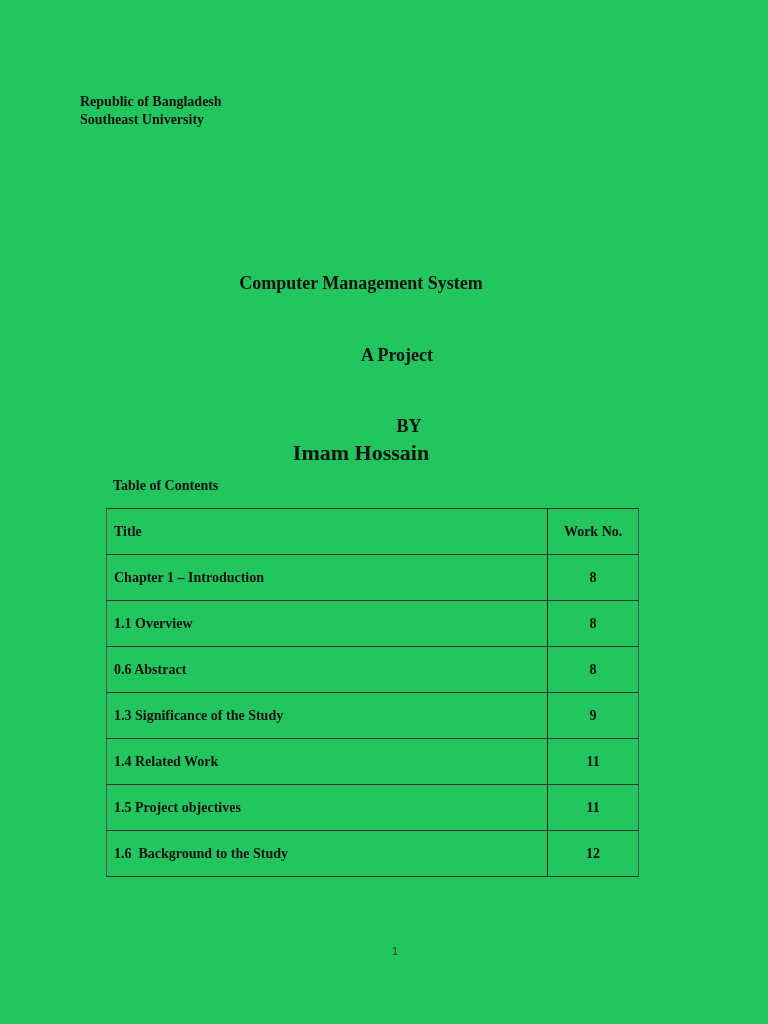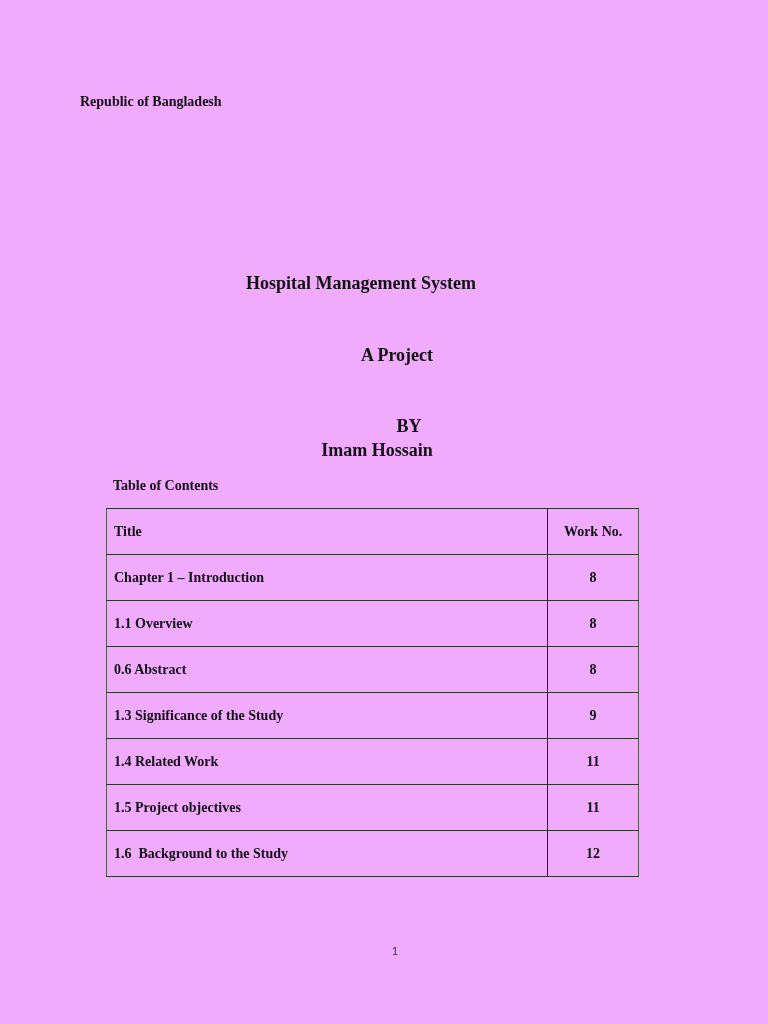--- a/index.html
+++ b/index.html
@@ -12,21 +12,21 @@
     height: 1024px;
     position: relative;
     overflow: hidden;
     font-family: "Liberation Serif", "DejaVu Serif", serif;
     color: #111111;
   }
   .page {
     position: absolute;
     left: 0; top: 0;
     width: 768px; height: 1024px;
-    background: #f0abfc;
+    background: #22c55e;
   }
   .header-block {
     position: absolute;
     left: 80px;
     top: 93px;
     font-size: 14px;
     font-weight: bold;
     line-height: 18px;
   }
   .header-line {
@@ -50,22 +50,21 @@
     font-size: 18px;
     margin-left: 36px;
   }
   .doc-by {
     top: 416px;
     font-size: 18px;
     padding-left: 48px;
   }
   .doc-author {
     top: 440px;
-    font-size: 18px;
-    margin-left: 16px;
+    font-size: 22px;
   }
   .toc-heading {
     position: absolute;
     left: 113px;
     top: 478px;
     font-size: 14px;
     font-weight: bold;
   }
   .toc-table {
     position: absolute;
@@ -106,23 +105,24 @@
     color: #333333;
   }
 </style>
 </head>
 <body>
 
 <div class="page">
 
   <div class="header-block">
     <span class="header-line">Republic of Bangladesh</span>
+    <span class="header-line">Southeast University</span>
   </div>
 
-  <div class="center-text doc-title">Hospital Management System</div>
+  <div class="center-text doc-title">Computer Management System</div>
   <div class="center-text doc-subtitle">A Project</div>
   <div class="center-text doc-by">BY</div>
   <div class="center-text doc-author">Imam Hossain</div>
 
   <div class="toc-heading">Table of Contents</div>
 
   <table class="toc-table">
     <tbody>
       <tr>
         <td class="col-title">Title</td>

